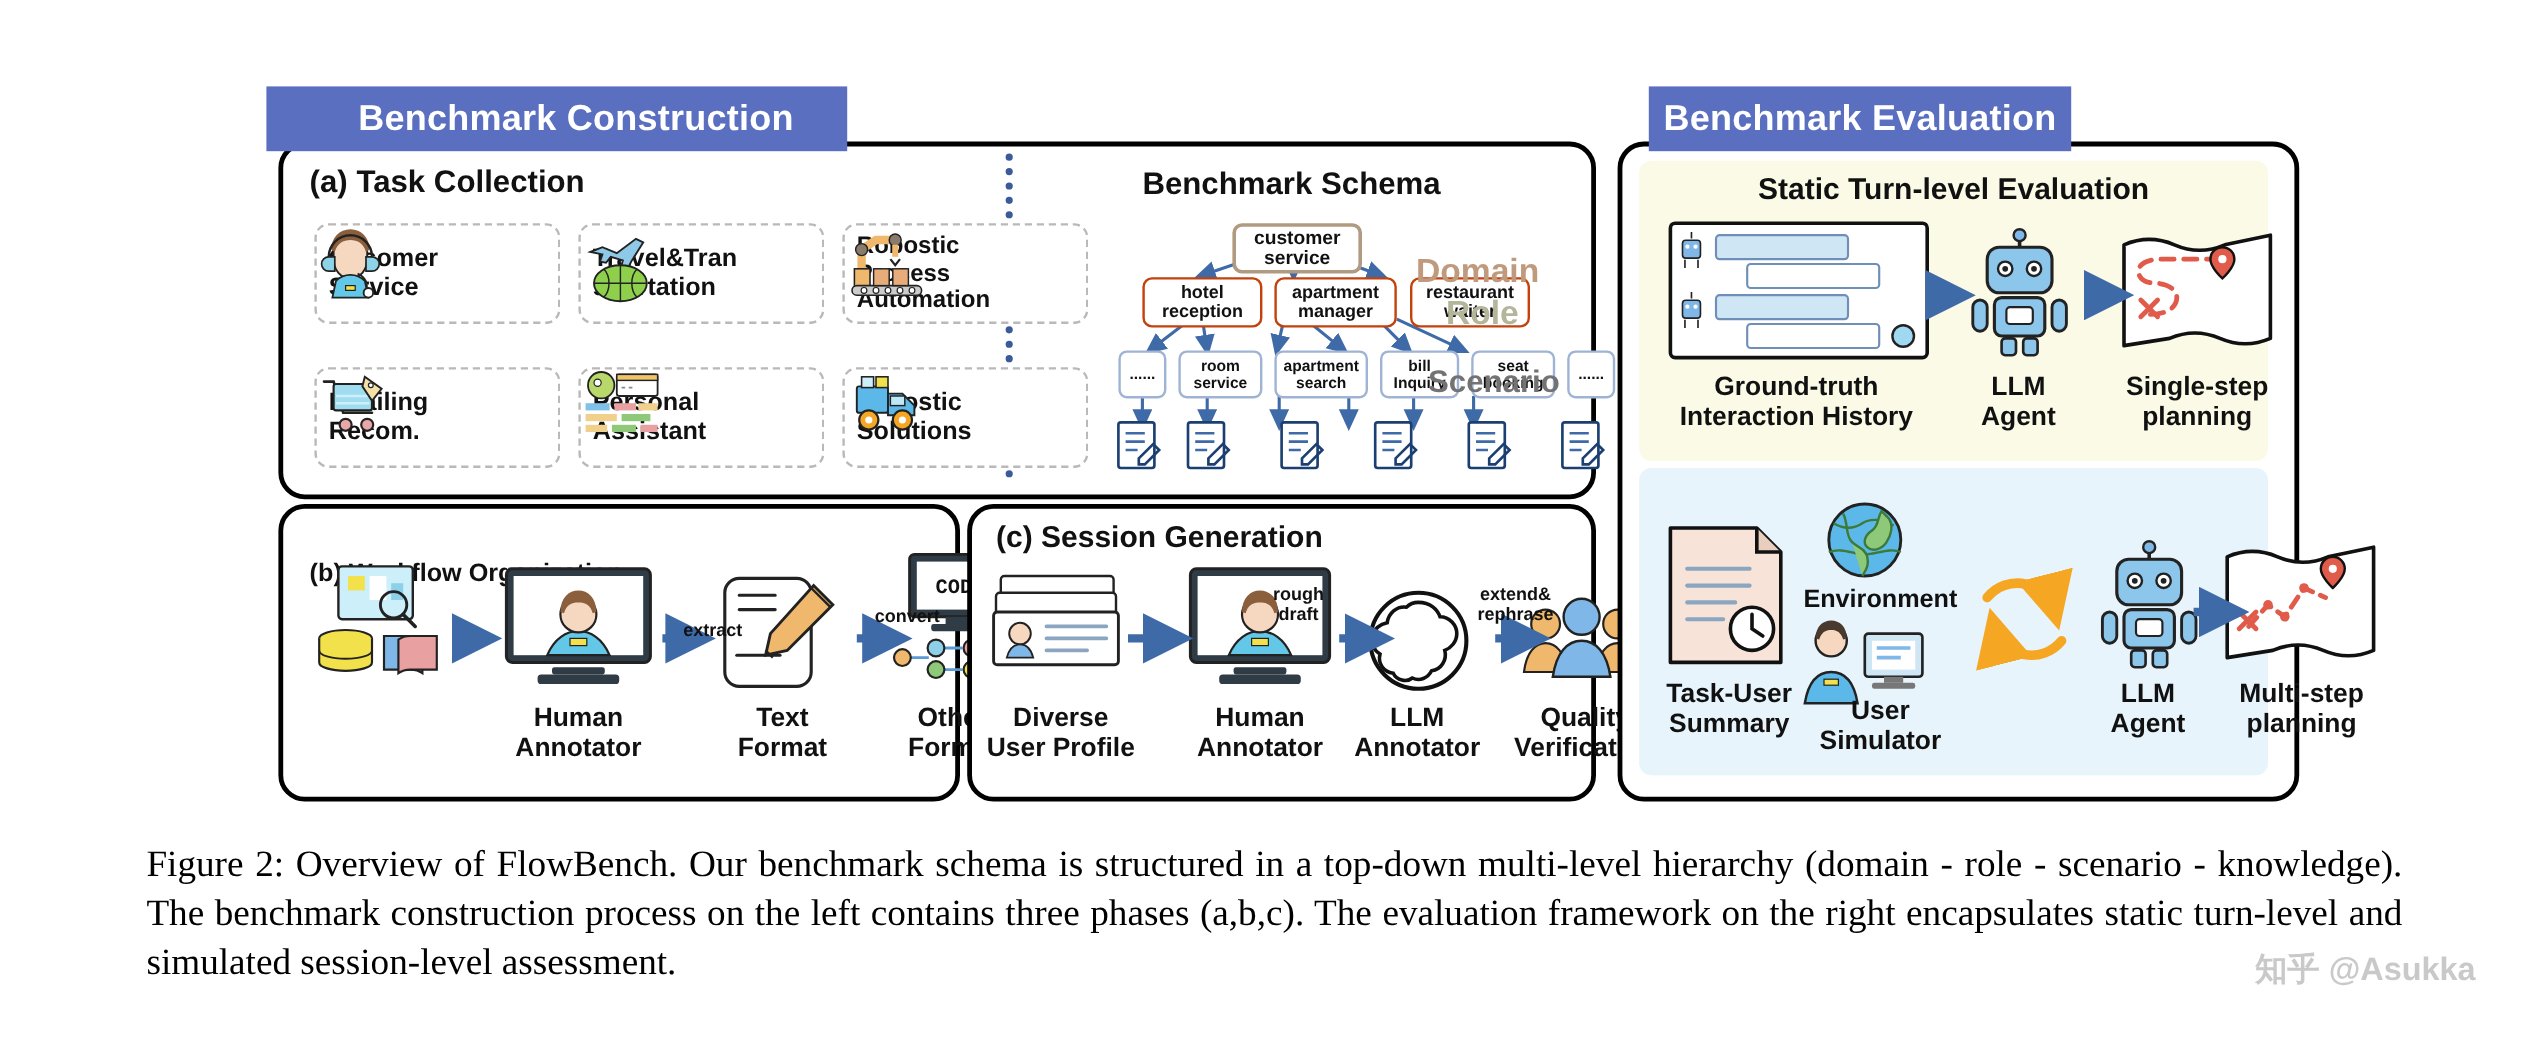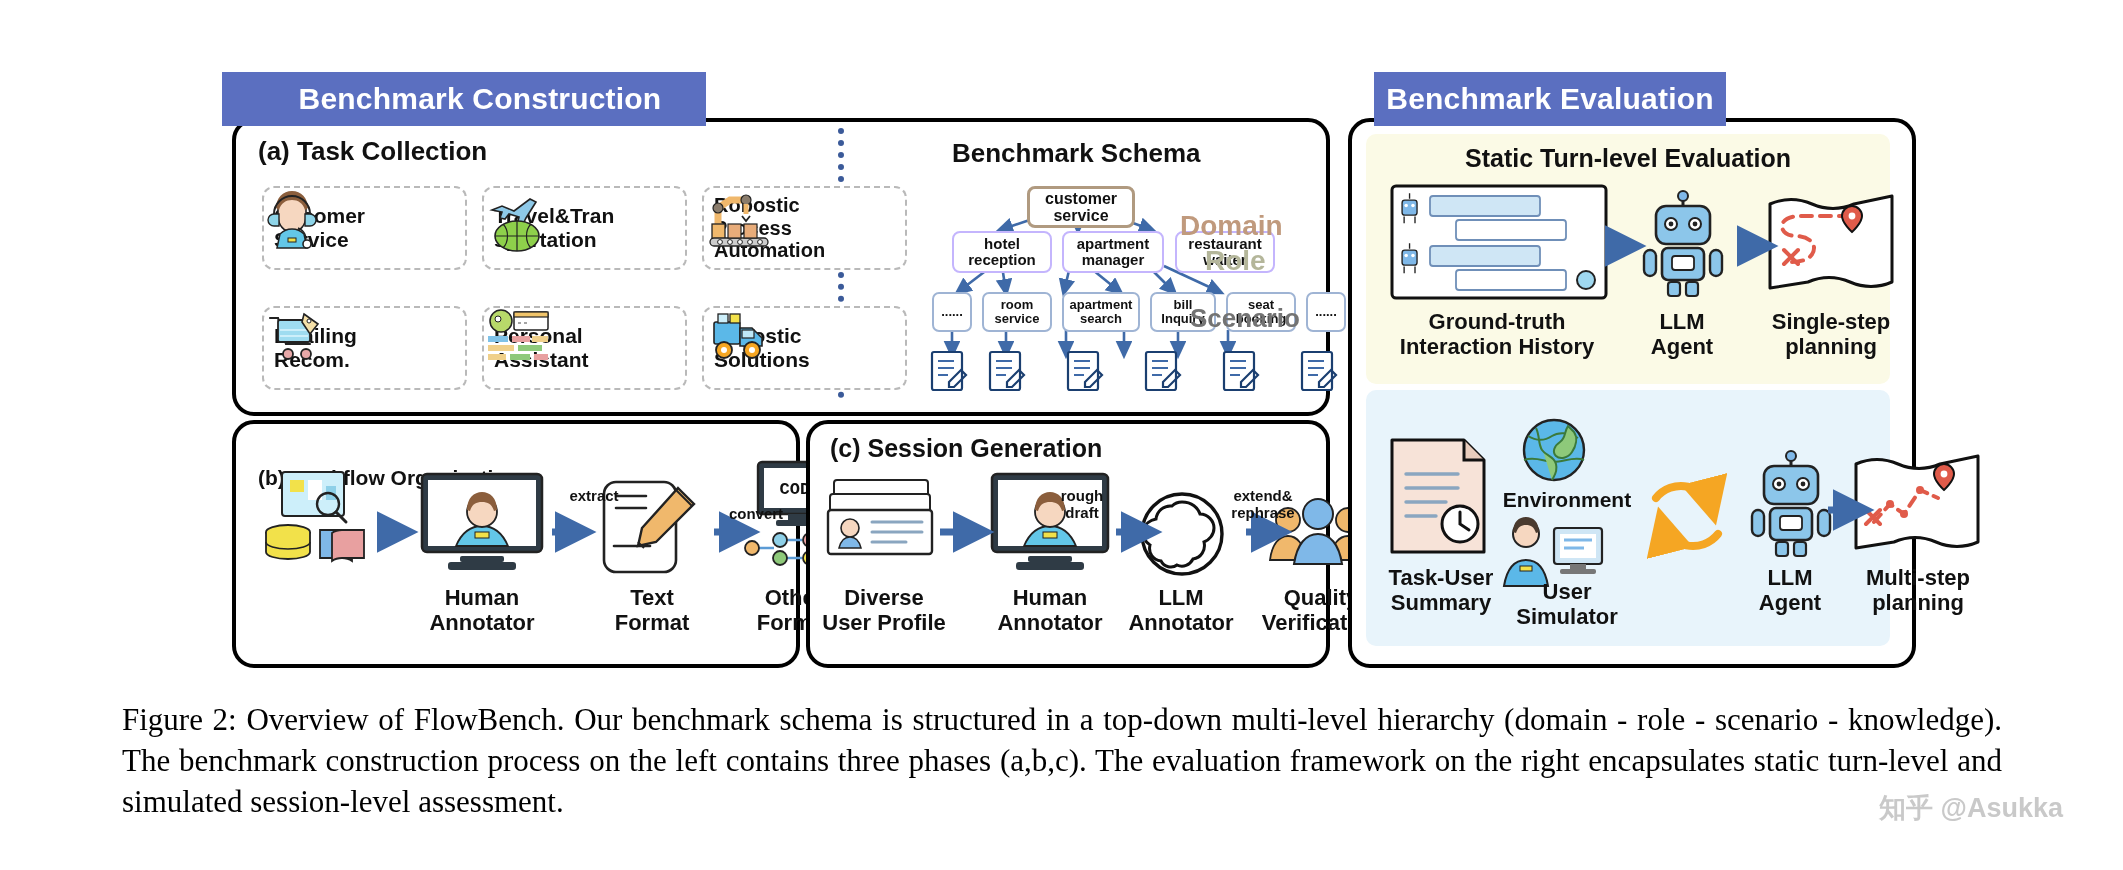--- a/index.html
+++ b/index.html
@@ -36,21 +36,21 @@
   }
 
   
   .schema-title{position:absolute;font-weight:bold;color:#111;}
   .node{
     position:absolute;box-sizing:border-box;background:#fff;
     display:flex;align-items:center;justify-content:center;text-align:center;
     font-weight:bold;color:#111;line-height:1.08;
   }
   .node.domain{border:3px solid #b09a80;border-radius:8px;}
-  .node.role{border:2px solid #c4b5fd;border-radius:8px;}
+  .node.role{border:2px solid #c2410c;border-radius:8px;}
   .node.scen{border:2px solid #9fb4d4;border-radius:7px;}
   .lbl-domain{position:absolute;color:#c09a7d;font-weight:bold;margin-top:28px;}
   .lbl-role{position:absolute;color:#b4b69a;font-weight:bold;}
   .lbl-scen{position:absolute;color:#737373;font-weight:bold;text-align:right;}
   .lbl-kb{position:absolute;color:#111;font-weight:bold;}
 
   
   .cap{position:absolute;text-align:center;font-weight:bold;color:#111;line-height:1.12;}
   .smcap{position:absolute;text-align:center;font-weight:bold;color:#111;line-height:1.1;font-size:15px;}
 
@@ -376,21 +376,21 @@
       <marker id="ar2" markerWidth="6" markerHeight="6" refX="4.5" refY="3" orient="auto">
         <path d="M0,0 L6,3 L0,6 z" fill="#3f6aa8"></path>
       </marker>
     </defs>
     <g stroke="#3f6aa8" stroke-width="7" fill="none" marker-end="url(#ar2)" stroke-linecap="butt">
       <path d="M146,112 L176,112"></path>
       <path d="M320,112 L354,112"></path>
       <path d="M482,112 L518,112"></path>
     </g>
   </svg>
-  <div class="smcap" style="left:556px;top:488px;width:76px;">extract</div>
+  <div class="smcap" style="left:556px;top:518px;width:76px;">extract</div>
   <div class="smcap" style="left:714px;top:506px;width:84px;">convert</div>
 
   <div class="round-box" style="left:806px;top:420px;width:516px;height:240px;"></div>
   <div class="sub-head" style="left:830px;top:434px;font-size:25px;">(c) Session Generation</div>
 
   <div class="cap-wrap" style="left:828px;top:480px;">
     <svg width="108" height="92" viewBox="0 0 108 92">
       <rect x="6" y="0" width="94" height="30" rx="3" fill="#fff" stroke="#222" stroke-width="2"></rect>
       <rect x="2" y="14" width="100" height="32" rx="3" fill="#fff" stroke="#222" stroke-width="2"></rect>
       <rect x="0" y="30" width="104" height="44" rx="3" fill="#fff" stroke="#222" stroke-width="2.4"></rect>

